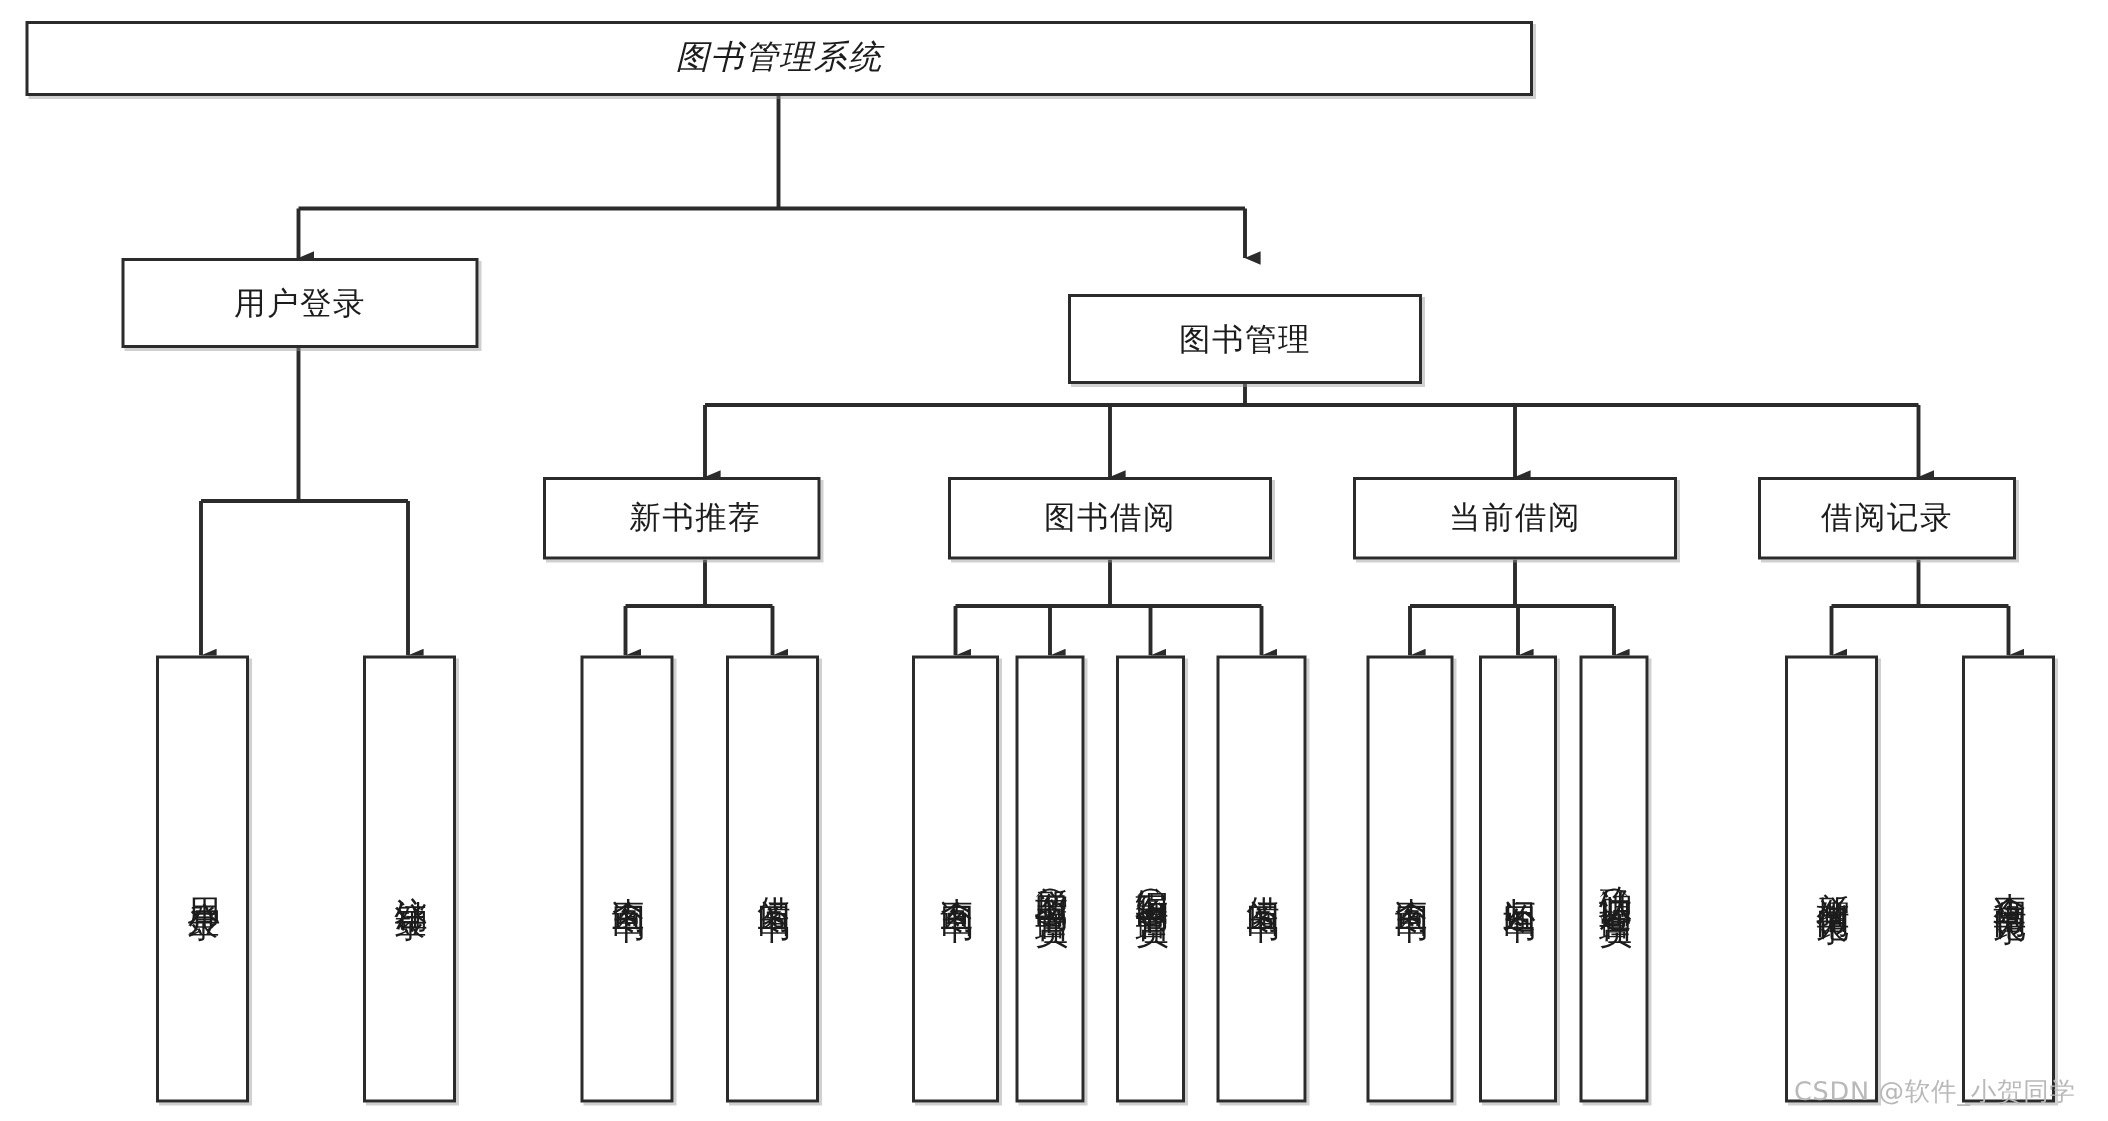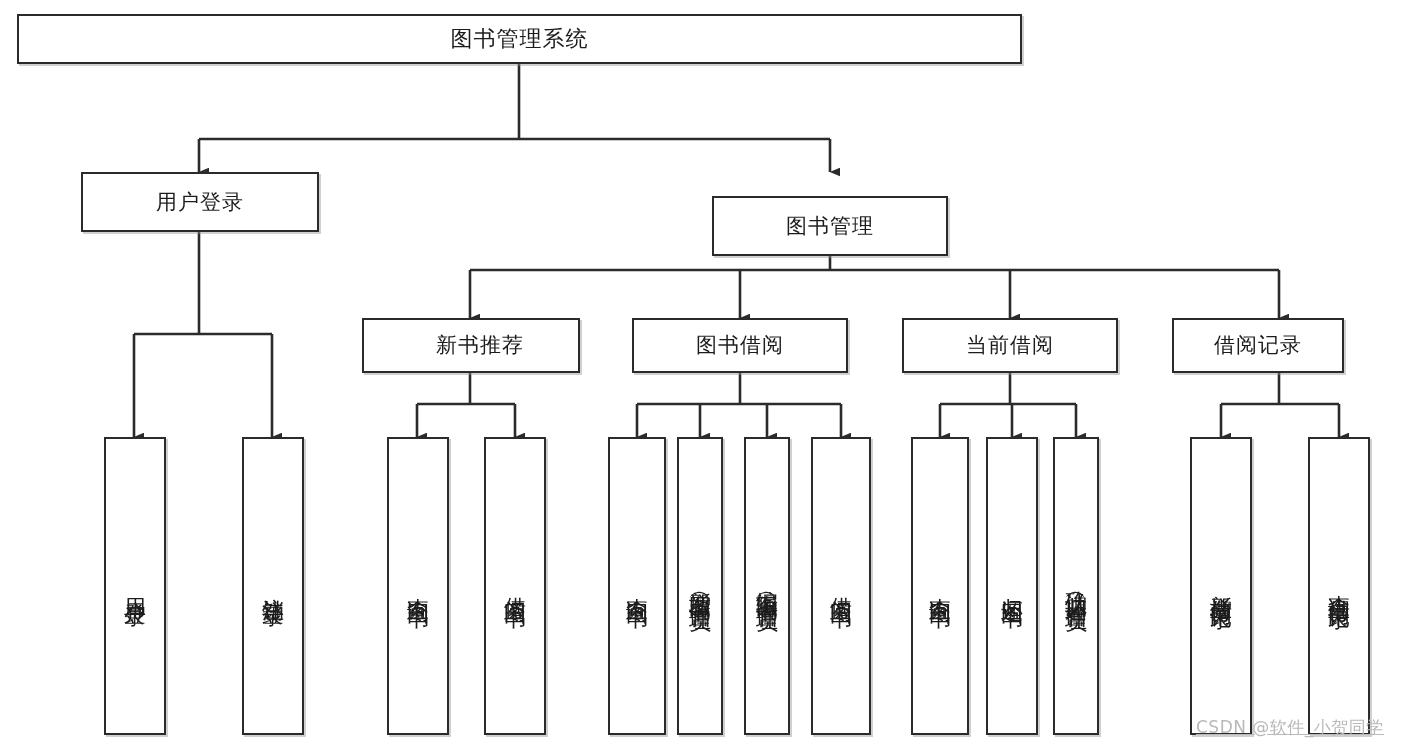--- a/index.html
+++ b/index.html
@@ -27,29 +27,28 @@
     white-space:nowrap;
     text-align:center;
   }
   .node.vert .lbl{
     writing-mode:vertical-rl;
     text-orientation:upright;
     font-size:22px;
     letter-spacing:3px;
     line-height:1.0;
   }
-  .node.root .lbl{font-size:22px;}
+  .node.root .lbl{font-size:22px;font-style:italic;}
   .watermark{
     position:absolute;
     font-size:17px;
     color:#b9b9b9;
     letter-spacing:.5px;
     white-space:nowrap;
     user-select:none;
-    text-decoration:underline;
   }
 </style>
 </head>
 <body>
 
 <div id="stage">
 
   <svg class="wires" viewBox="0 0 1405 747" xmlns="http://www.w3.org/2000/svg">
     <defs>
       <marker id="arw" markerWidth="9" markerHeight="11" refX="4.5" refY="10.4" orient="auto" markerUnits="userSpaceOnUse">
@@ -104,21 +103,21 @@
     <span class="lbl">图书管理系统</span>
   </div>
 
   <div class="node" id="n-l2-0" style="left: 81px; top: 172px; width: 238px; height: 60px;">
     <span class="lbl">用户登录</span>
   </div>
   <div class="node" id="n-l2-1" style="left: 712px; top: 172px; width: 236px; height: 60px; margin-top: 24px;">
     <span class="lbl">图书管理</span>
   </div>
 
-  <div class="node" id="n-l3-0" style="left: 362px; top: 318px; width: 218px; height: 55px; padding-left: 18px;">
+  <div class="node" id="n-l3-0" style="left: 362px; top: 318px; width: 185px; height: 55px; padding-left: 18px;">
     <span class="lbl">新书推荐</span>
   </div>
   <div class="node" id="n-l3-1" style="left: 632px; top: 318px; width: 216px; height: 55px;">
     <span class="lbl">图书借阅</span>
   </div>
   <div class="node" id="n-l3-2" style="left: 902px; top: 318px; width: 216px; height: 55px;">
     <span class="lbl">当前借阅</span>
   </div>
   <div class="node" id="n-l3-3" style="left: 1172px; top: 318px; width: 172px; height: 55px;">
     <span class="lbl">借阅记录</span>

